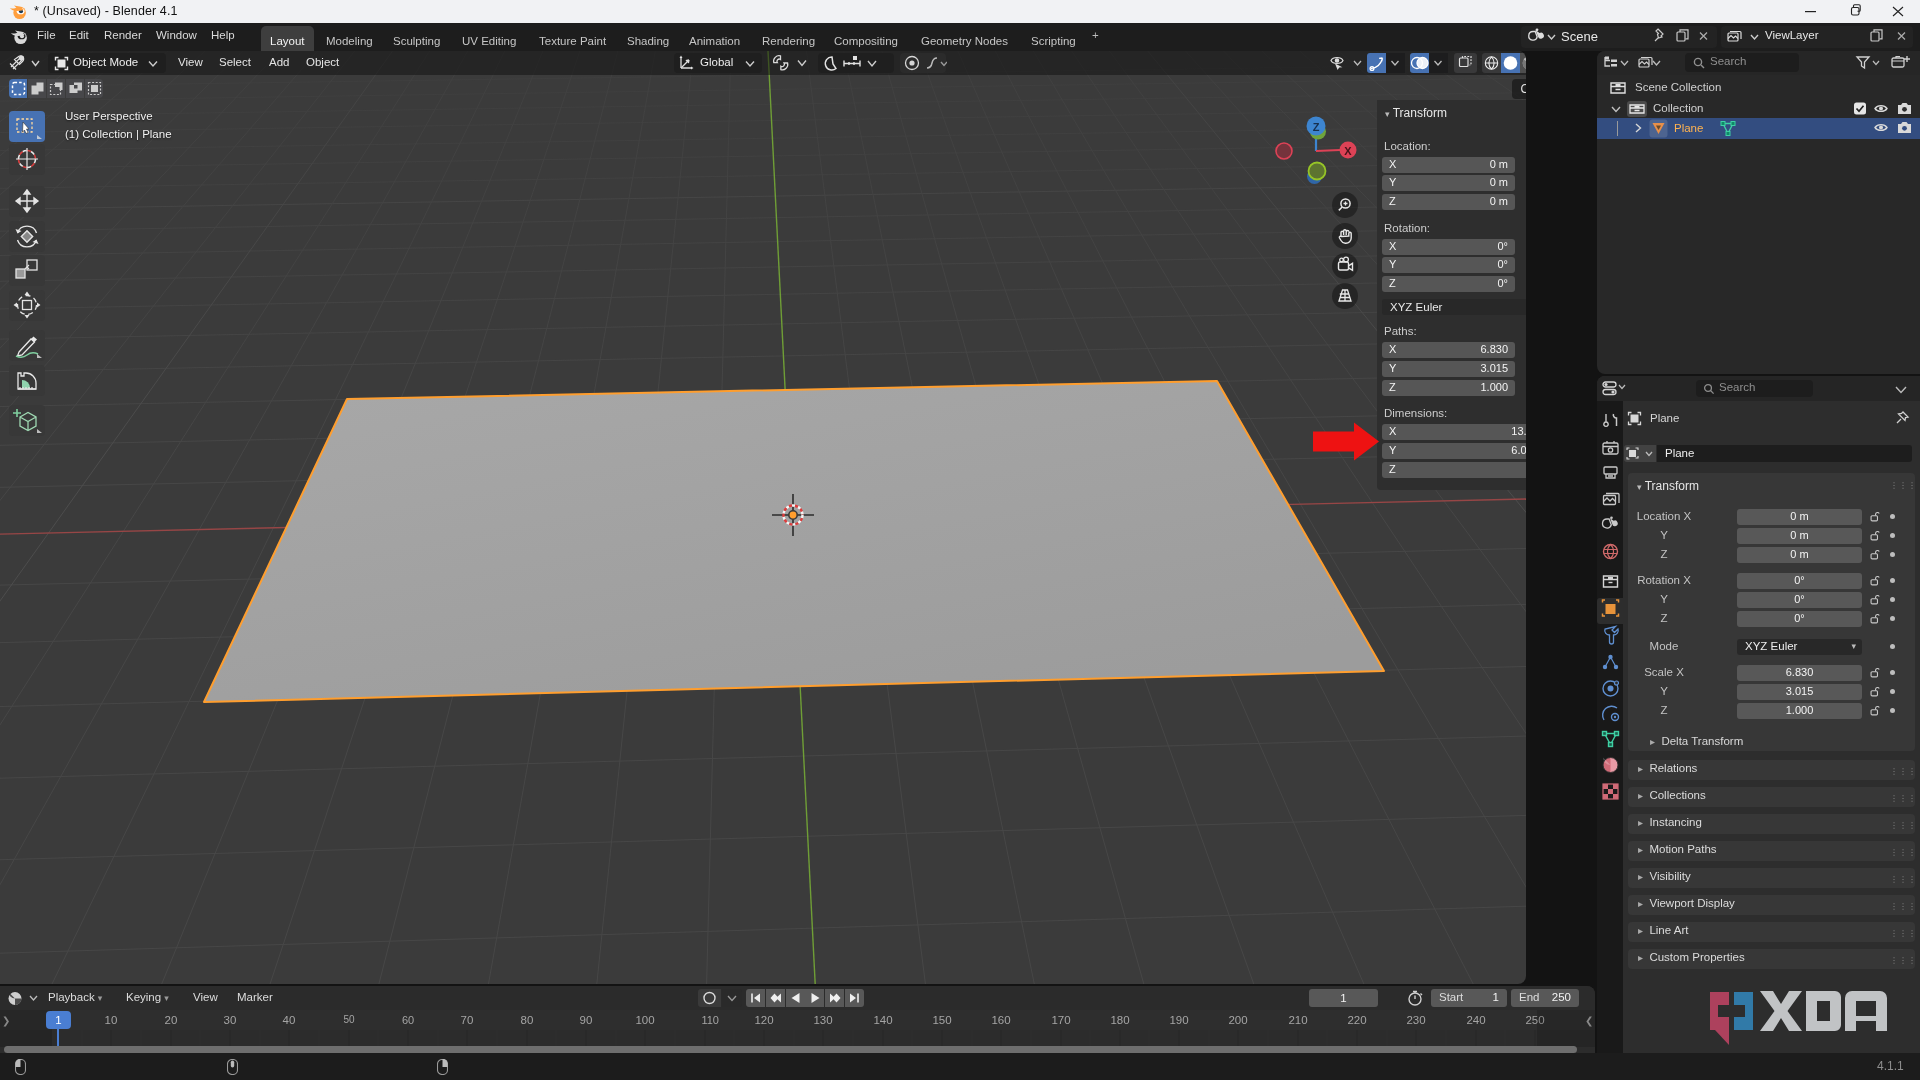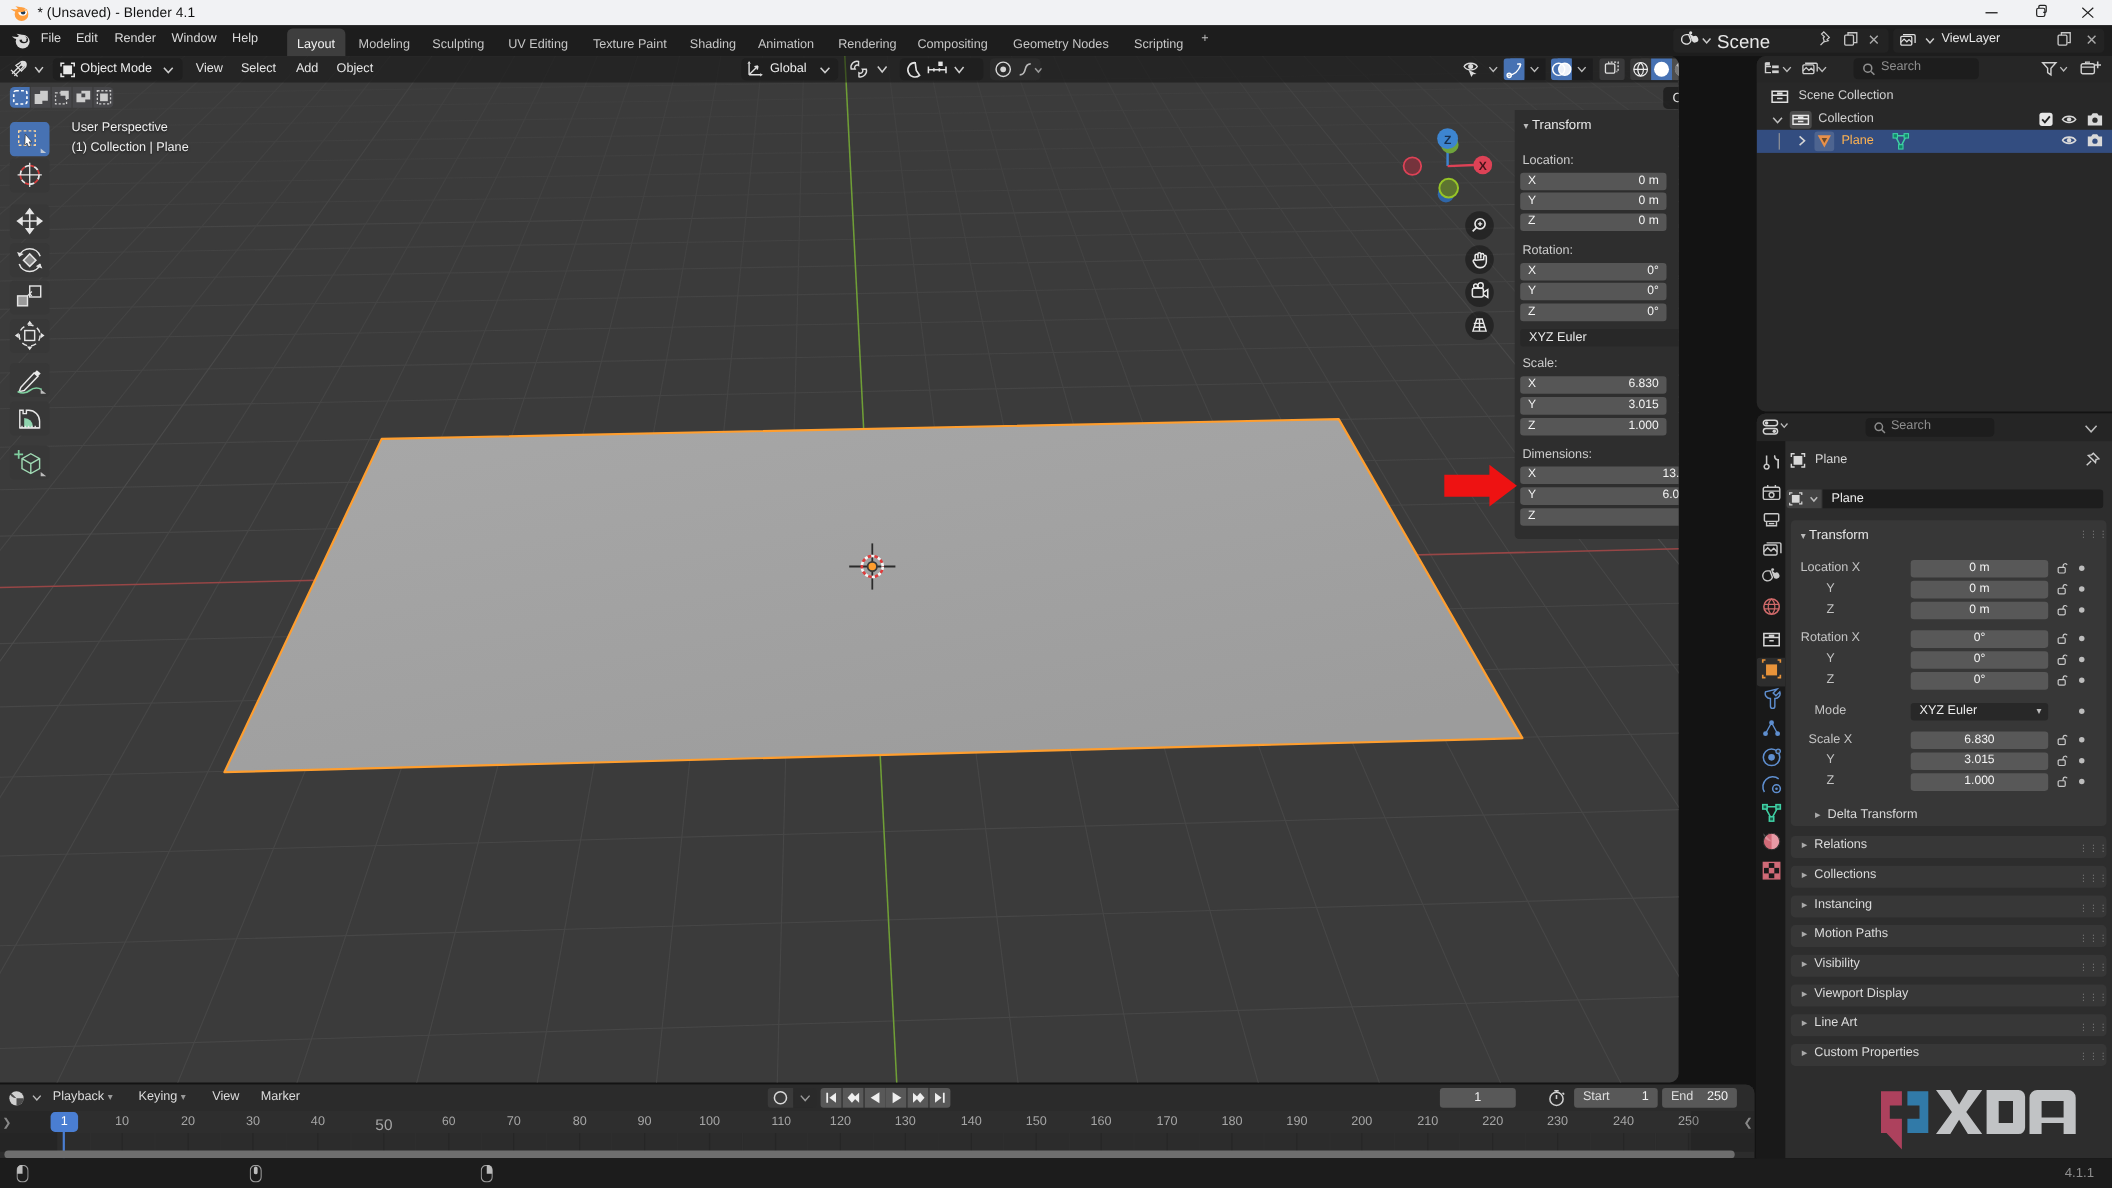--- a/index.html
+++ b/index.html
@@ -98,21 +98,21 @@
   <span class="wtab" style="left:1022px">Scripting</span>
   <span class="menu" style="left:1092px;color:#bbb">+</span>
 
 <div class="abs" style="left:1521px;top:3px;width:196px;height:22px;background:#232323;border-radius:4px"></div>
 <svg class="abs" style="left:1526px;top:5px" width="30" height="18" viewBox="0 0 30 18">
  <path d="M7 3.5 a4.3 4.3 0 1 0 4.2 5.4 l-2-5.4z" fill="none" stroke="#ddd" stroke-width="1.3"></path>
  <path d="M9.5 2 l2.5 6.5 a3 3 0 1 0 1.5-3.5 z" fill="#ddd"></path>
  <circle cx="11" cy="1.8" r="1.4" fill="#ddd"></circle>
  <path d="M22 7 l3.5 4 3.5-4" fill="none" stroke="#ccc" stroke-width="1.4"></path>
 </svg>
-<span class="abs" style="left:1561px;top:6px;color:#e8e8e8;font-size:17px">Scene</span>
+<span class="abs" style="left:1561px;top:6px;color:#e8e8e8;font-size:13px">Scene</span>
 <svg class="abs" style="left:1652px;top:5px" width="62" height="16" viewBox="0 0 62 16">
  <path d="M6 1 l5 5 -2 2 1 1 -3.5 1 -1-3.5 1-1 -2.5-2.5z M3 13 l3.5-3.5" stroke="#c9c9c9" stroke-width="1.2" fill="none"></path>
  <rect x="25" y="4" width="8" height="9" rx="1" fill="none" stroke="#c9c9c9" stroke-width="1.2"></rect>
  <path d="M28 4 v-2.2 h8 v9 h-2.5" fill="none" stroke="#c9c9c9" stroke-width="1.2"></path>
  <path d="M48 4.5 l7 7 M55 4.5 l-7 7" stroke="#aaa" stroke-width="1.3"></path>
 </svg>
 <div class="abs" style="left:1721px;top:3px;width:192px;height:22px;background:#232323;border-radius:4px"></div>
 <svg class="abs" style="left:1726px;top:5px" width="34" height="18" viewBox="0 0 34 18">
  <rect x="2" y="5" width="10" height="8" rx="1" fill="none" stroke="#ddd" stroke-width="1.2"></rect>
  <path d="M4 3.5 h10 a1 1 0 0 1 1 1 V11" fill="none" stroke="#ddd" stroke-width="1.2"></path>
@@ -490,21 +490,21 @@
         <span style="position:absolute;right:7px">0°</span>
       </div>
       <svg class="lock" style="left:150px;top:178px" width="10" height="12" viewBox="0 0 10 12">
         <rect x="0.7" y="5.2" width="7" height="5.6" rx="1.2" fill="none" stroke="#c9c9c9" stroke-width="1.2"></rect>
         <path d="M5.6 5 V3.6 A2.1 2.1 0 0 1 9.6 2.8" fill="none" stroke="#c9c9c9" stroke-width="1.2"></path>
       </svg>
 <div class="abs" style="left:5px;top:199px;width:168px;height:16px;background:#282828;border-radius:3px;color:#e8e8e8;font-size:11.5px;line-height:16px">
         <span style="position:absolute;left:8px">XYZ Euler</span>
         <span style="position:absolute;right:6px;font-size:9px;color:#bbb">▾</span>
       </div>
-<div class="nlab" style="left:7px;top:225px">Scale:</div>
+<div class="nlab" style="left:7px;top:225px">Paths:</div>
 <div class="nfield" style="left:5px;top:242px;width:133px">
         <span style="position:absolute;left:7px">X</span>
         <span style="position:absolute;right:7px">6.830</span>
       </div>
       <svg class="lock" style="left:150px;top:244px" width="10" height="12" viewBox="0 0 10 12">
         <rect x="0.7" y="5.2" width="7" height="5.6" rx="1.2" fill="none" stroke="#c9c9c9" stroke-width="1.2"></rect>
         <path d="M5.6 5 V3.6 A2.1 2.1 0 0 1 9.6 2.8" fill="none" stroke="#c9c9c9" stroke-width="1.2"></path>
       </svg>
 <div class="nfield" style="left:5px;top:261px;width:133px">
         <span style="position:absolute;left:7px">Y</span>
@@ -917,21 +917,21 @@
       <span style="position:absolute;right:8px;top:2px">1</span>
     </div>
 <div class="abs" style="left:1511px;top:3px;width:68px;height:18px;background:#585858;border-radius:3px;color:#f2f2f2">
       <span style="position:absolute;left:8px;top:2px;color:#ddd">End</span>
       <span style="position:absolute;right:8px;top:2px">250</span>
     </div>
 <span class="abs" style="left:97px;top:28px;width:28px;text-align:center;color:#a5a5a5;font-size:11.5px">10</span>
 <span class="abs" style="left:157px;top:28px;width:28px;text-align:center;color:#a5a5a5;font-size:11.5px">20</span>
 <span class="abs" style="left:216px;top:28px;width:28px;text-align:center;color:#a5a5a5;font-size:11.5px">30</span>
 <span class="abs" style="left:275px;top:28px;width:28px;text-align:center;color:#a5a5a5;font-size:11.5px">40</span>
-<span class="abs" style="left:335px;top:28px;width:28px;text-align:center;color:#a5a5a5;font-size:14px">50</span>
+<span class="abs" style="left:335px;top:28px;width:28px;text-align:center;color:#a5a5a5;font-size:10px">50</span>
 <span class="abs" style="left:394px;top:28px;width:28px;text-align:center;color:#a5a5a5;font-size:11px">60</span>
 <span class="abs" style="left:453px;top:28px;width:28px;text-align:center;color:#a5a5a5;font-size:11.5px">70</span>
 <span class="abs" style="left:513px;top:28px;width:28px;text-align:center;color:#a5a5a5;font-size:11.5px">80</span>
 <span class="abs" style="left:572px;top:28px;width:28px;text-align:center;color:#a5a5a5;font-size:11.5px">90</span>
 <span class="abs" style="left:631px;top:28px;width:28px;text-align:center;color:#a5a5a5;font-size:11.5px">100</span>
 <span class="abs" style="left:691px;top:28px;width:28px;text-align:right;color:#a5a5a5;font-size:11px">110</span>
 <span class="abs" style="left:750px;top:28px;width:28px;text-align:center;color:#a5a5a5;font-size:11.5px">120</span>
 <span class="abs" style="left:809px;top:28px;width:28px;text-align:center;color:#a5a5a5;font-size:11.5px">130</span>
 <span class="abs" style="left:869px;top:28px;width:28px;text-align:center;color:#a5a5a5;font-size:11.5px">140</span>
 <span class="abs" style="left:928px;top:28px;width:28px;text-align:center;color:#a5a5a5;font-size:11.5px">150</span>

